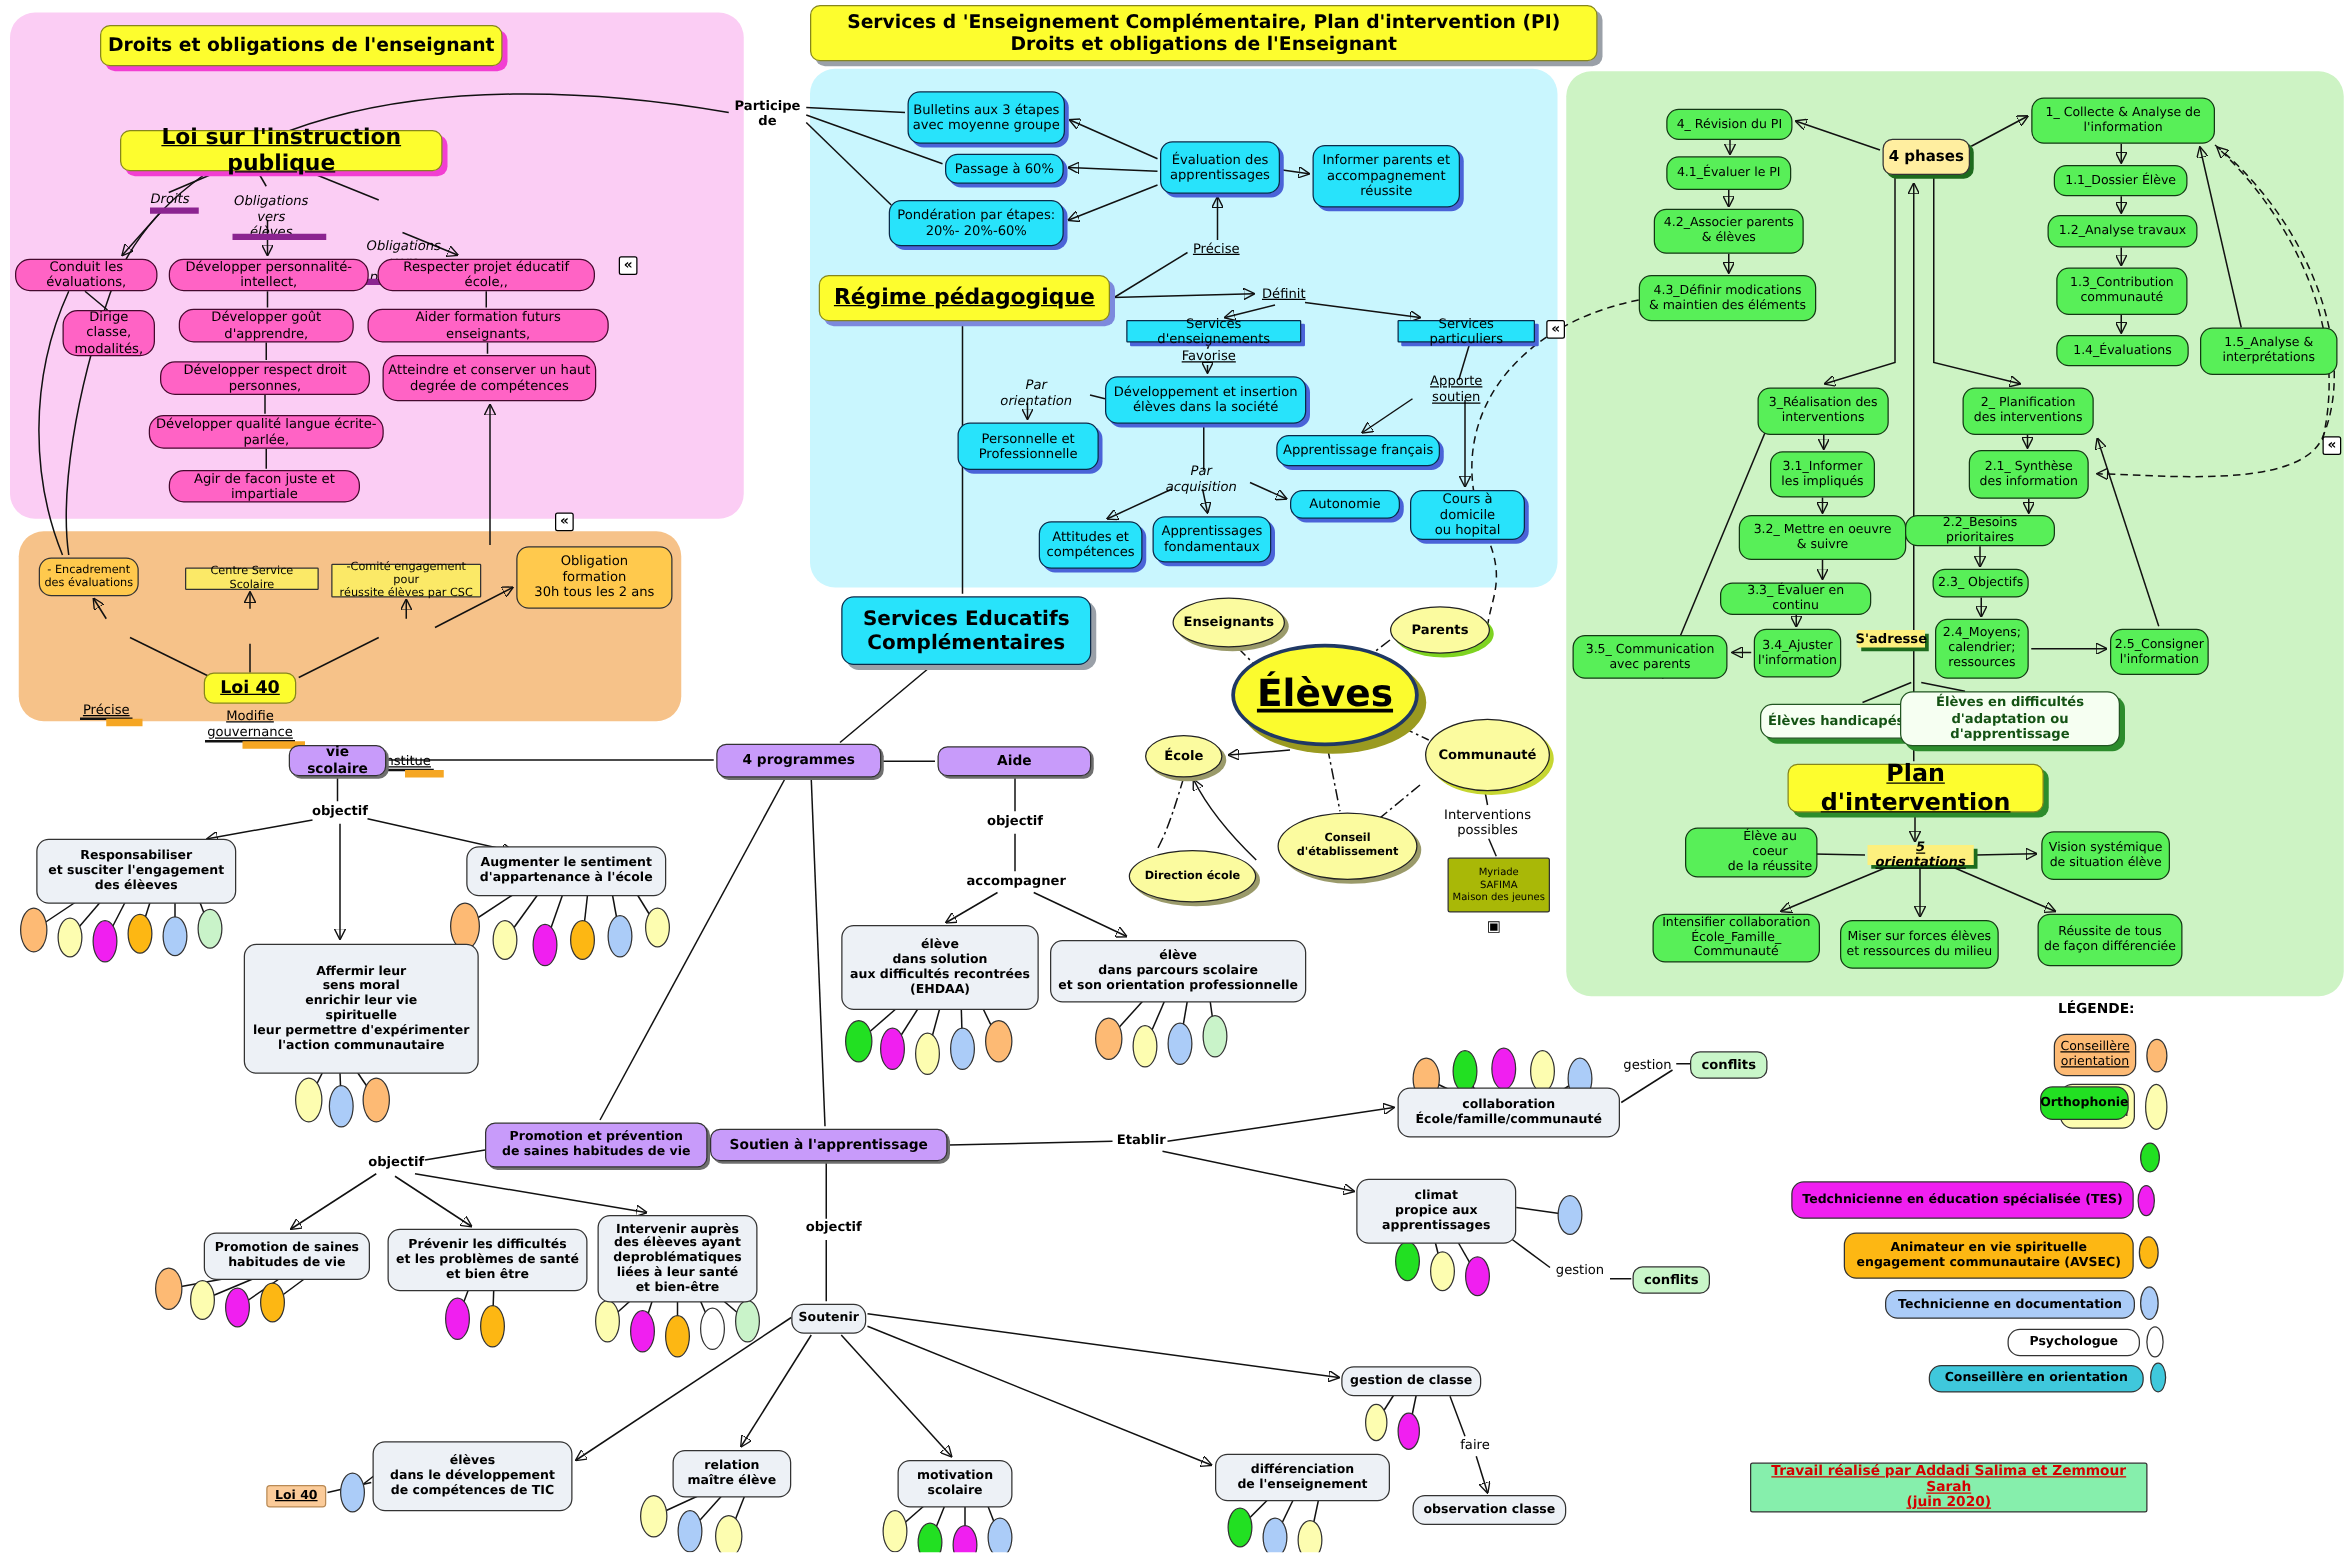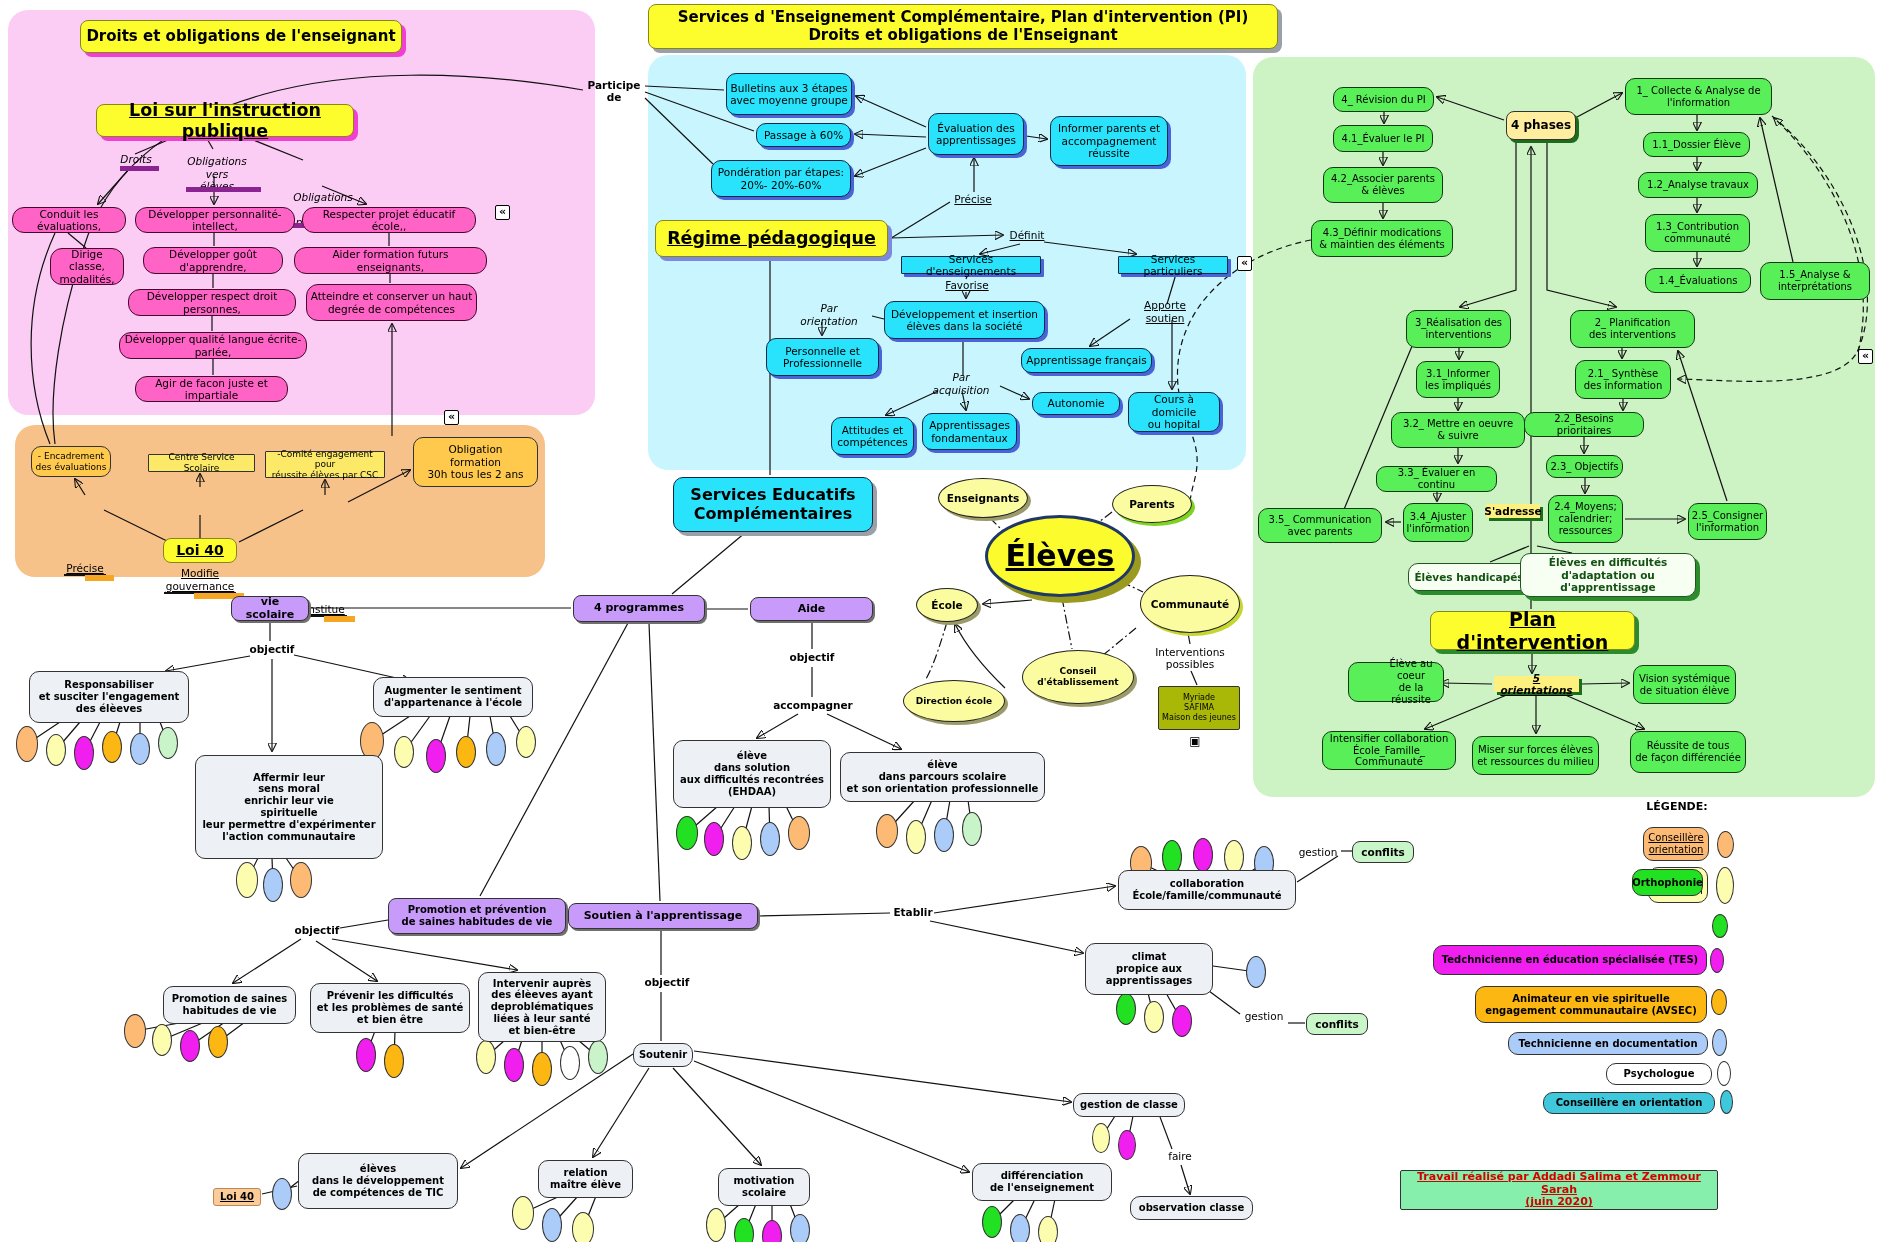--- a/index.html
+++ b/index.html
@@ -398,39 +398,39 @@
 interventions</div>
     <div class="nd ngreen" style="left: 1416px; top: 361px; width: 84px; height: 37px;">3.1_Informer
 les impliqués</div>
     <div class="nd ngreen" style="left: 1391px; top: 412px; width: 134px; height: 36px;">3.2_ Mettre en oeuvre
 &amp; suivre</div>
     <div class="nd ngreen" style="left: 1376px; top: 466px; width: 121px; height: 26px;">3.3_ Évaluer en continu</div>
     <div class="nd ngreen" style="left: 1403px; top: 503px; width: 70px; height: 39px;">3.4_Ajuster
 l'information</div>
     <div class="nd ngreen" style="left: 1258px; top: 508px; width: 124px; height: 35px;">3.5_ Communication
 avec parents</div>
-    <div class="nd ngreen" style="left: 1570px; top: 310px; width: 125px; height: 38px;">2_ Planification
+    <div class="nd ngreen" style="left: 1570px; top: 310px; width: 105px; height: 38px;">2_ Planification
 des interventions</div>
     <div class="nd ngreen" style="left: 1575px; top: 360px; width: 96px; height: 39px;">2.1_ Synthèse
 des information</div>
     <div class="nd ngreen" style="left: 1524px; top: 412px; width: 120px; height: 25px;">2.2_Besoins prioritaires</div>
     <div class="nd ngreen" style="left: 1546px; top: 455px; width: 77px; height: 23px;">2.3_ Objectifs</div>
     <div class="nd ngreen" style="left: 1548px; top: 495px; width: 75px; height: 48px;">2.4_Moyens;
 calendrier;
 ressources</div>
     <div class="nd ngreen" style="left: 1688px; top: 503px; width: 79px; height: 37px;">2.5_Consigner
 l'information</div>
     <div class="nd collapse" style="left: 1858px; top: 349px; width: 15px; height: 15px;">«</div>
     <div class="nd tsmallyellow bold" style="left: 1486px; top: 504px; width: 54px; height: 14px;">S'adresse</div>
     <div class="nd nwhitegreen" style="left: 1408px; top: 563px; width: 122px; height: 28px;">Élèves handicapés</div>
     <div class="nd nwhitegreen" style="left: 1520px; top: 553px; width: 176px; height: 44px;">Élèves en difficultés
 d'adaptation ou d'apprentissage</div>
     <div class="nd tyellow shgreen fs18 und" style="left: 1430px; top: 611px; width: 205px; height: 39px;">Plan d'intervention</div>
     <div class="nd tsmallyellow italic bold und" style="left: 1494px; top: 676px; width: 85px; height: 16px;">5 orientations</div>
-    <div class="nd ngreen" style="left: 1348px; top: 662px; width: 96px; height: 40px; padding-left: 33px;">Élève au coeur
+    <div class="nd ngreen" style="left: 1348px; top: 662px; width: 106px; height: 40px; padding-left: 33px;">Élève au coeur
 de la réussite</div>
     <div class="nd ngreen" style="left: 1633px; top: 665px; width: 103px; height: 39px;">Vision systémique
 de situation élève</div>
     <div class="nd ngreen" style="left: 1322px; top: 731px; width: 134px; height: 39px;">Intensifier collaboration
 École_Famille_ Communauté</div>
     <div class="nd ngreen" style="left: 1472px; top: 736px; width: 127px; height: 39px;">Miser sur forces élèves
 et ressources du milieu</div>
     <div class="nd ngreen" style="left: 1630px; top: 731px; width: 116px; height: 42px;">Réussite de tous
 de façon différenciée</div>
     <div class="nd norange fs9" style="left: 31px; top: 446px; width: 80px; height: 31px;">- Encadrement

